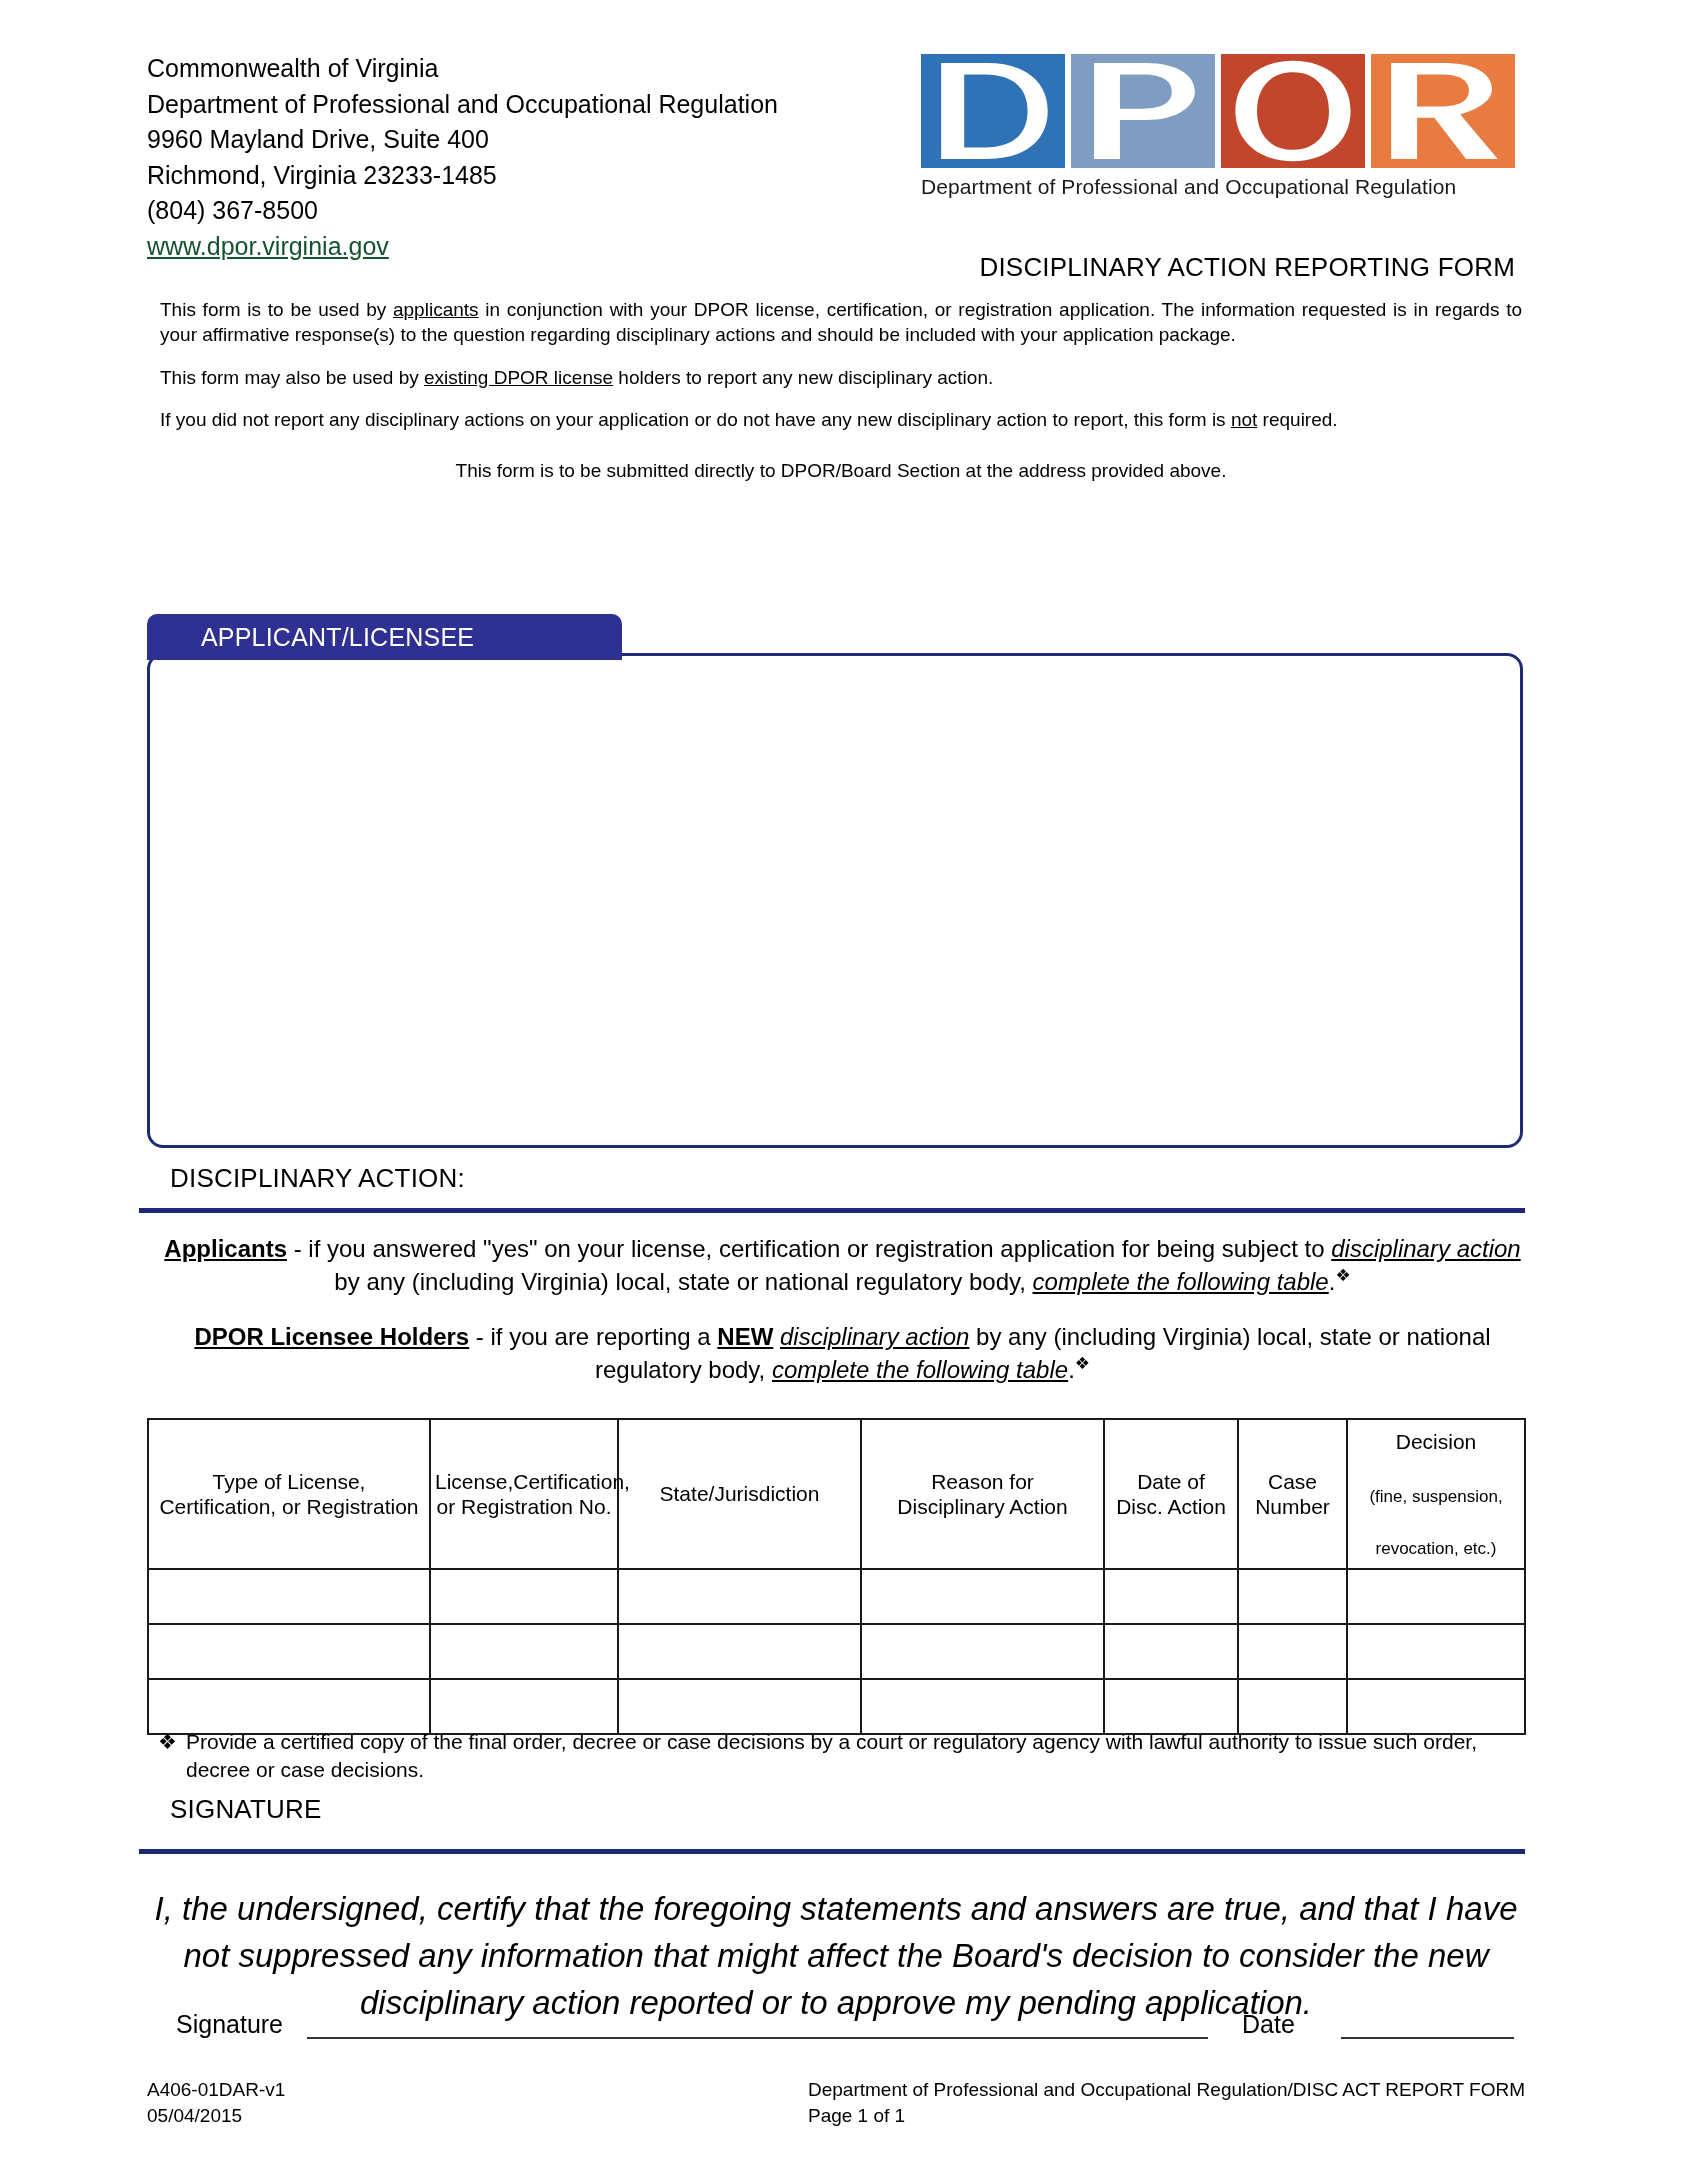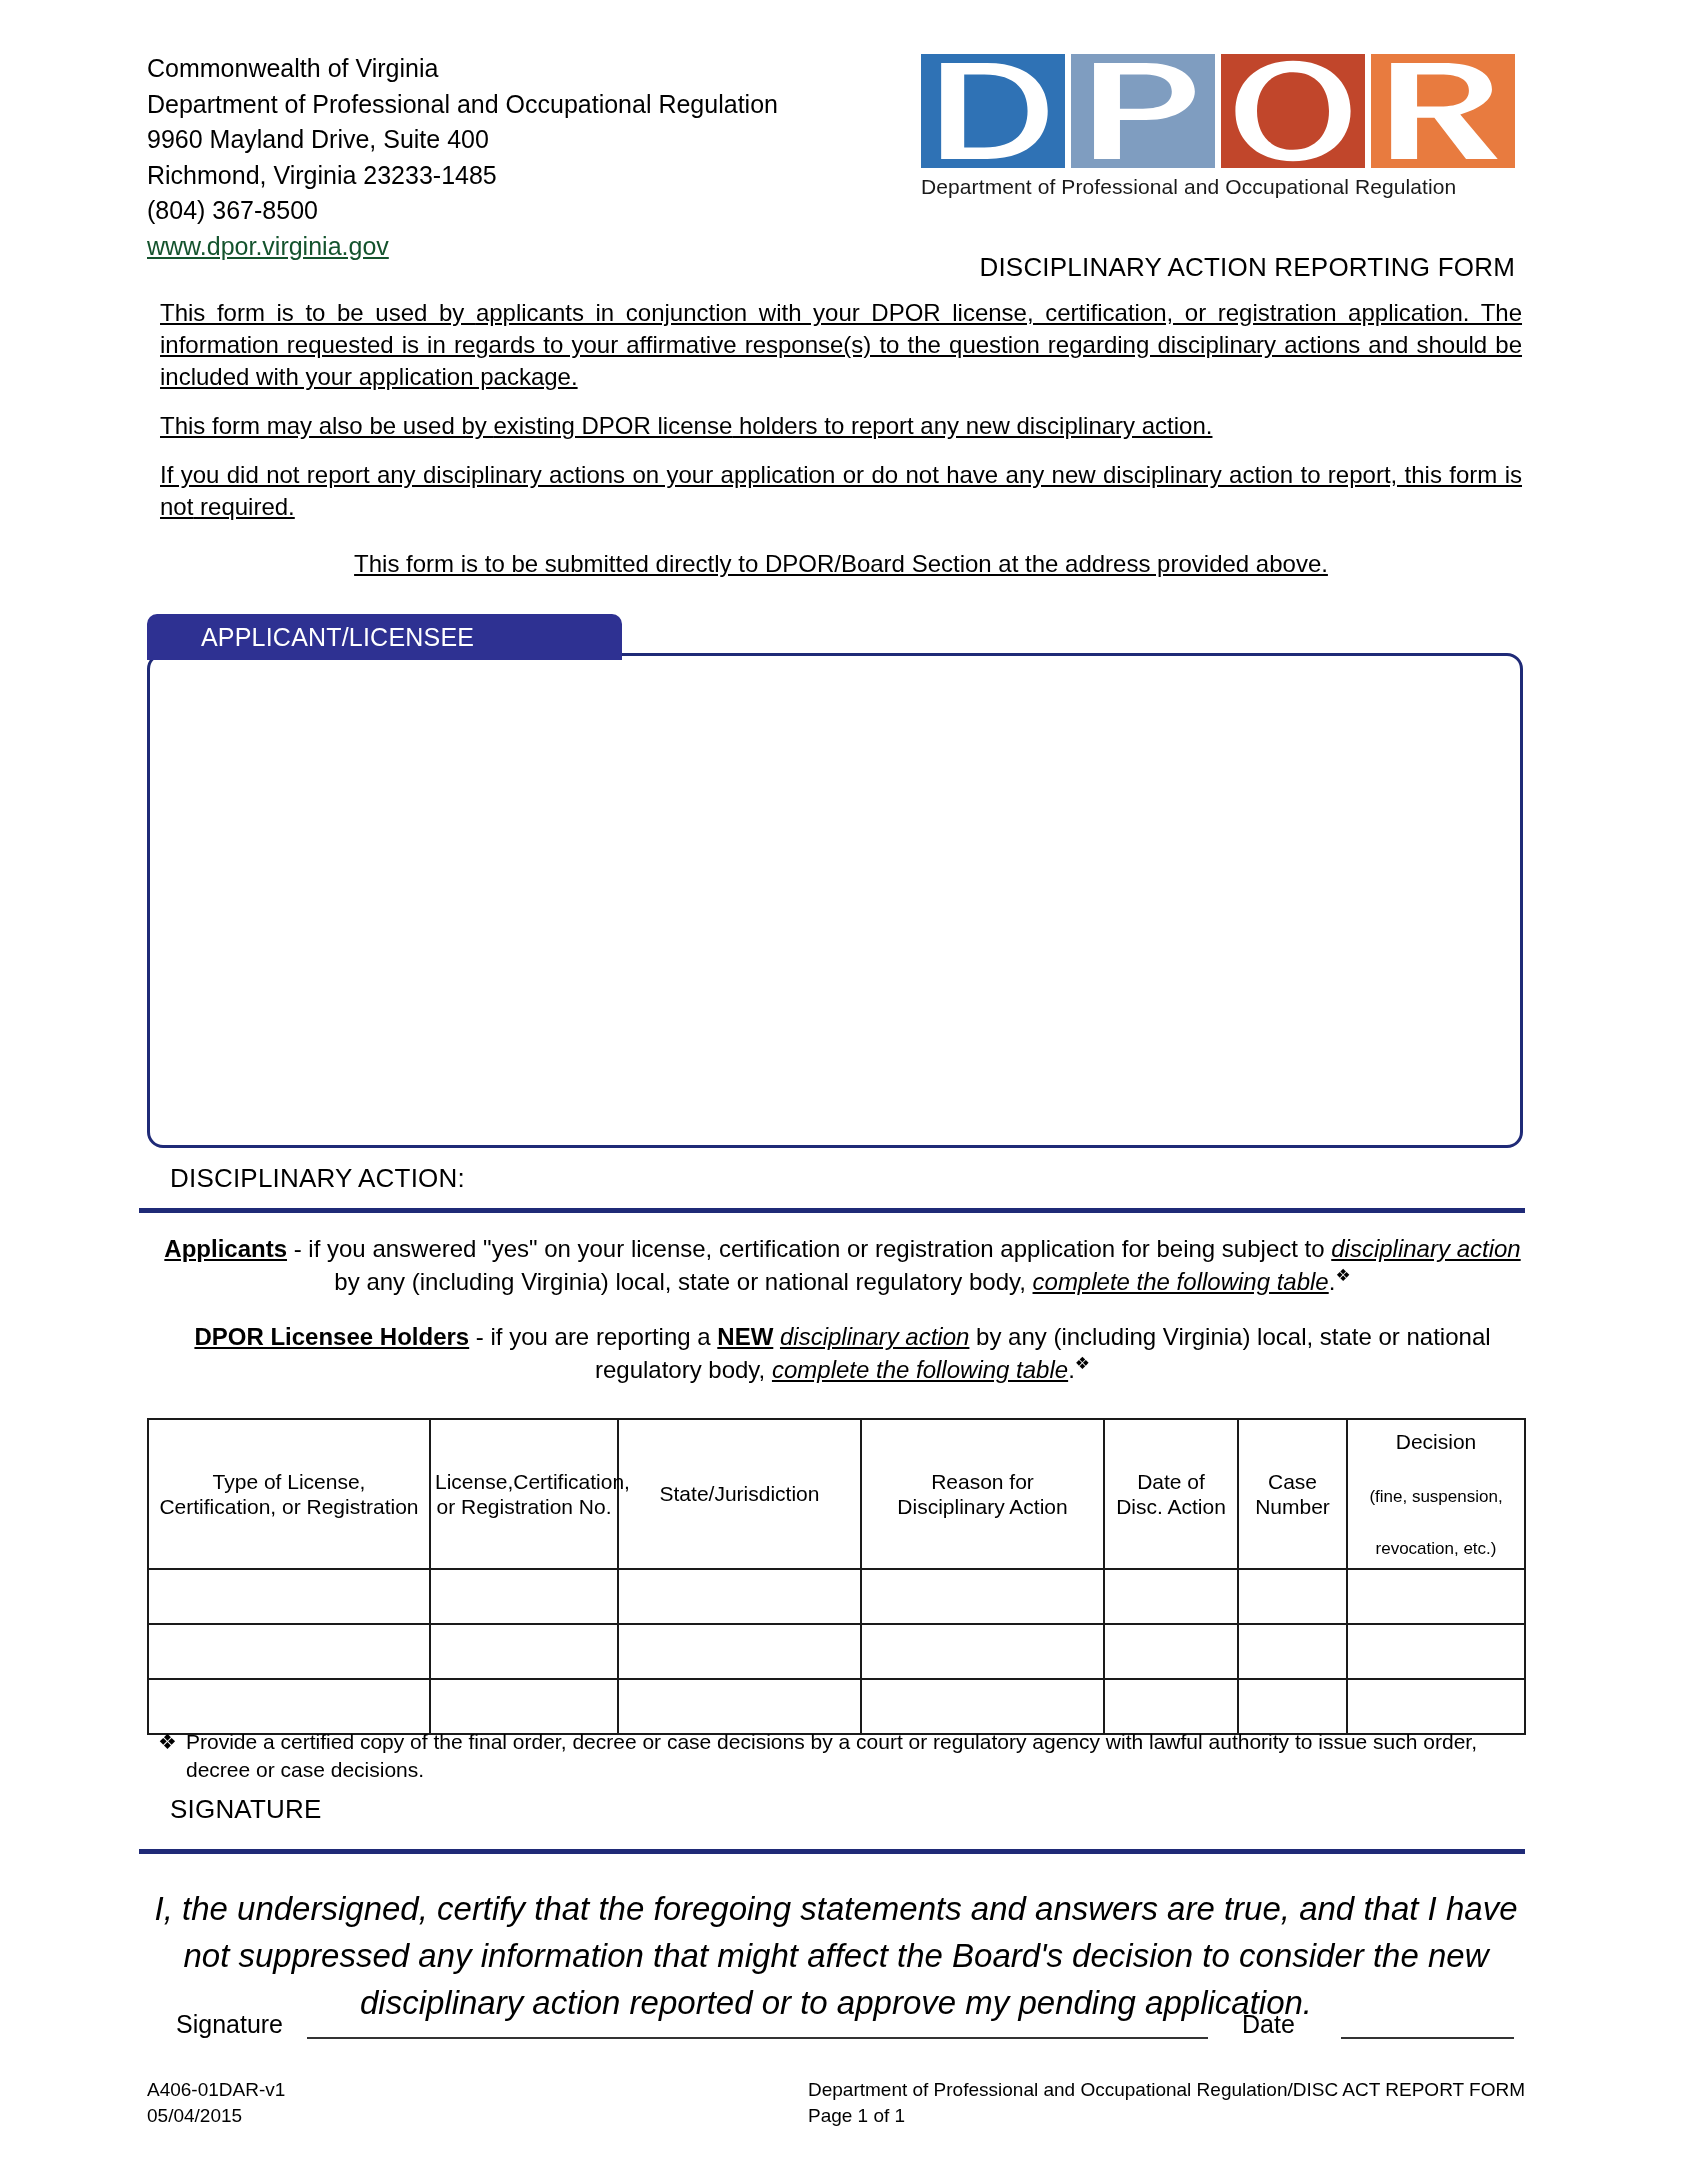--- a/index.html
+++ b/index.html
@@ -76,23 +76,22 @@
     letter-spacing: 0.2px;
     white-space: nowrap;
   }
 
   
   .intro {
     position: absolute;
     left: 160px;
     top: 297px;
     width: 1362px;
-    font-size: 24px;
+    font-size: 19px;
     line-height: 1.33;
-    text-decoration: underline;
   }
   .intro p {
     margin: 0 0 17px 0;
     text-align: justify;
     text-indent: 0;
   }
   .intro p.last { text-align: left; }
   .intro p.centered {
     text-align: center;
     margin-top: 26px;

